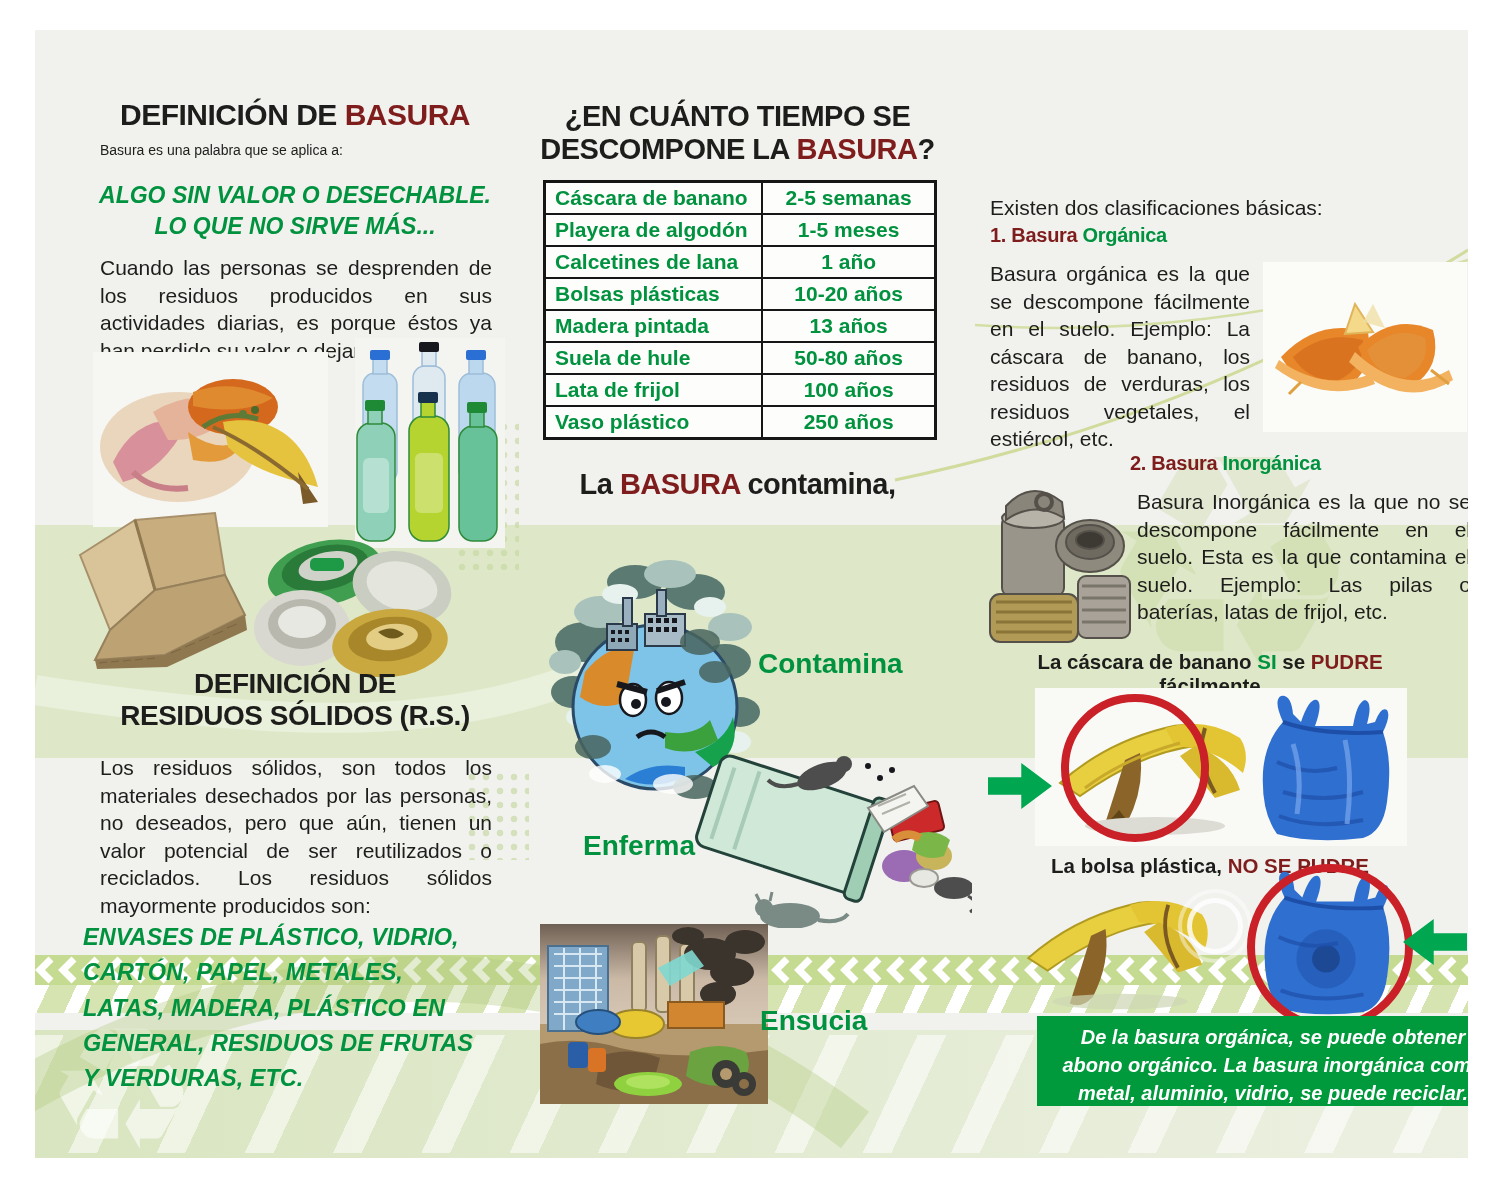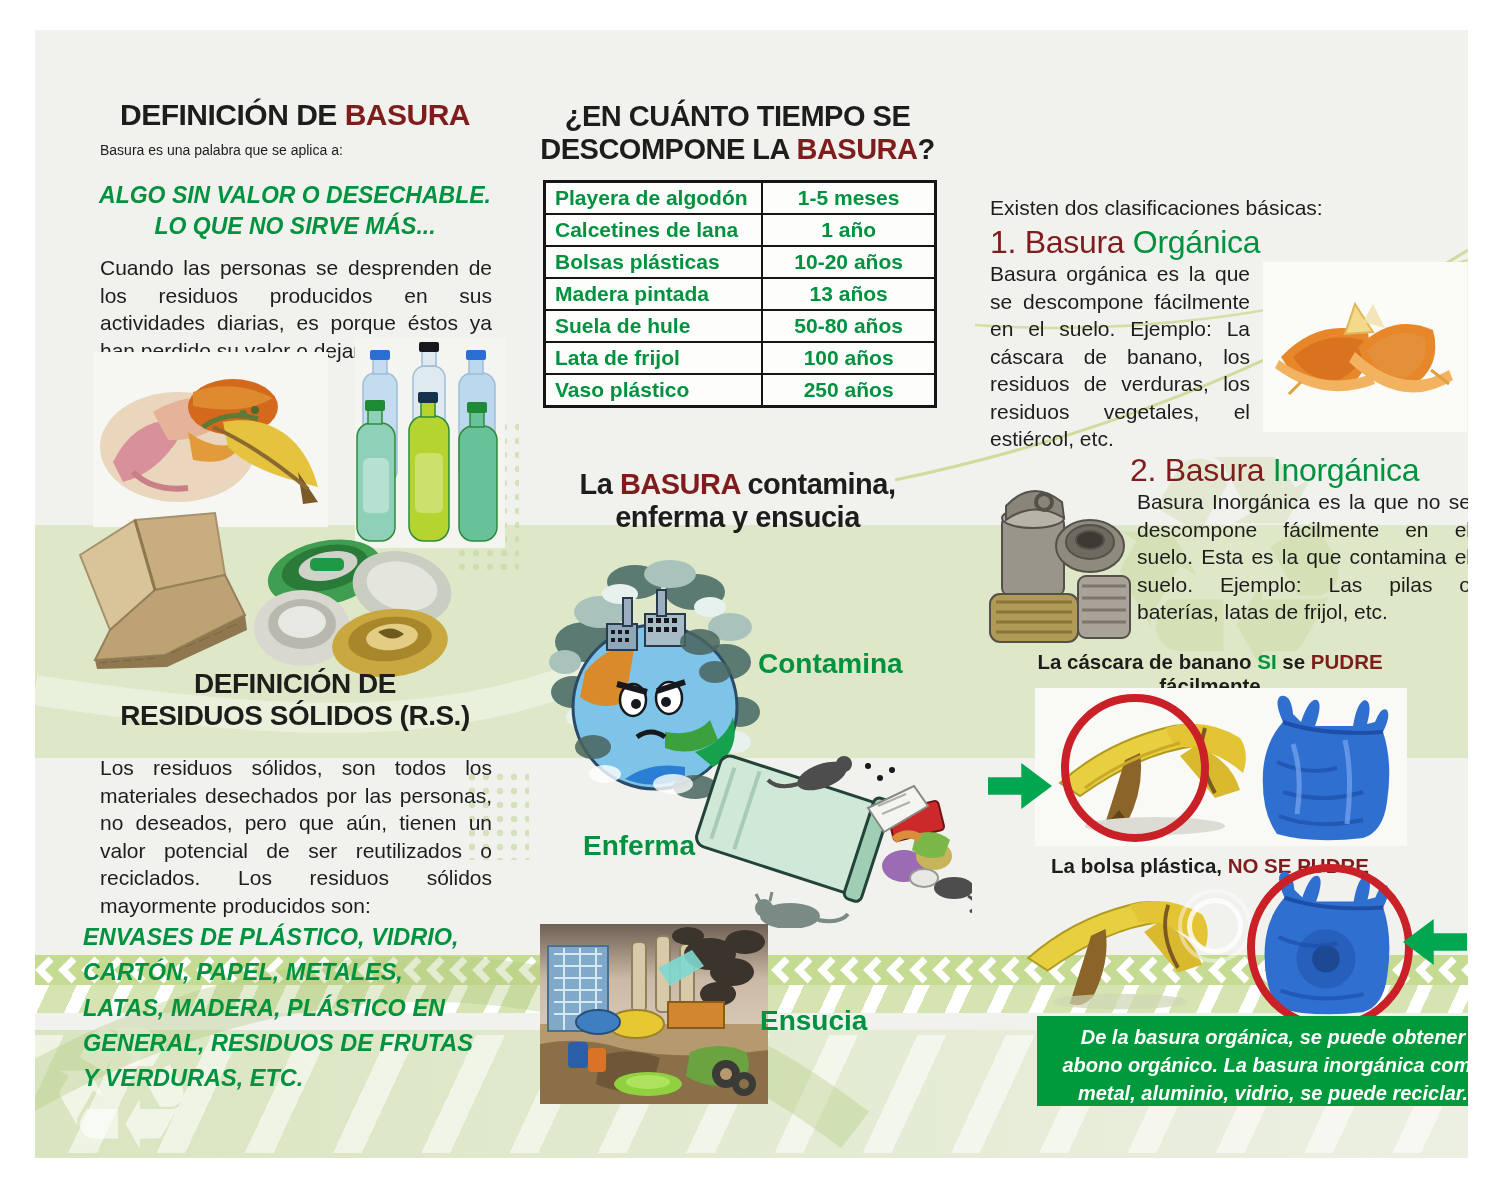--- a/index.html
+++ b/index.html
@@ -25,21 +25,21 @@
   
   .h-big{font-weight:800;font-size:30px;letter-spacing:-.5px;line-height:1.15;text-align:center;}
   .red{color:#7f1d1d;}
   .grn{color:#00923f;}
   .body-txt{font-size:21px;line-height:1.31;text-align:justify;}
   .quote{font-weight:800;font-style:italic;font-size:23px;line-height:1.35;color:#00923f;
          text-align:center;white-space:pre-line;}
   .list-green{font-weight:800;font-style:italic;font-size:23.5px;line-height:1.5;color:#00923f;
          text-align:left;white-space:pre-line;}
   .label-green{font-weight:800;font-size:28px;color:#00923f;}
-  .sect-head{font-weight:400;font-size:32px;letter-spacing:-.3px;}
+  .sect-head{font-weight:700;font-size:20px;letter-spacing:-.3px;}
   .caption{font-weight:800;font-size:20.5px;text-align:center;}
   .pre{white-space:pre-line;}
   
   .tbl{border:3px solid #161616;background:#fdfdfb;}
   .tbl-row{display:flex;border-top:2px solid #161616;height:30px;align-items:center;}
   .tbl-row:first-child{border-top:none;}
   .tbl-item{width:56%;border-right:2px solid #161616;padding:0 0 0 9px;box-sizing:border-box;
             font-weight:800;font-size:21px;color:#00923f;height:100%;display:flex;align-items:center;}
   .tbl-time{width:44%;text-align:center;font-weight:800;font-size:21px;color:#00923f;}
   
@@ -173,20 +173,24 @@
 GENERAL, RESIDUOS DE FRUTAS
 Y VERDURAS, ETC.</div>
 
   <div class="abs h-big" style="left:505px;top:70px;width:395px;font-size:29px;">
     <span>¿EN CUÁNTO TIEMPO SE</span><br>
     <span>DESCOMPONE LA </span><span class="red">BASURA</span><span>?</span>
   </div>
 
   <div class="abs tbl" style="left:508px;top:150px;width:388px;">
     <div class="tbl-row">
+          <div class="tbl-item">Cáscara de banano</div>
+          <div class="tbl-time">2-5 semanas</div>
+        </div>
+    <div class="tbl-row">
           <div class="tbl-item">Playera de algodón</div>
           <div class="tbl-time">1-5 meses</div>
         </div>
     <div class="tbl-row">
           <div class="tbl-item">Calcetines de lana</div>
           <div class="tbl-time">1 año</div>
         </div>
     <div class="tbl-row">
           <div class="tbl-item">Bolsas plásticas</div>
           <div class="tbl-time">10-20 años</div>
@@ -204,21 +208,20 @@
           <div class="tbl-time">100 años</div>
         </div>
     <div class="tbl-row">
           <div class="tbl-item">Vaso plástico</div>
           <div class="tbl-time">250 años</div>
         </div>
   </div>
 
   <div class="abs h-big" style="left:505px;top:438px;width:395px;font-size:29px;">
     <span>La </span><span class="red">BASURA</span><span> contamina,</span><br>
-    <span>enferma y ensucia</span>
   </div>
 
   <svg class="abs" style="left:510px;top:522px;" width="220" height="250" viewBox="0 0 220 250">
     <g fill="#5b7a72">
       <ellipse cx="40" cy="90" rx="30" ry="20"></ellipse>
           <ellipse cx="28" cy="140" rx="22" ry="16"></ellipse>
       <ellipse cx="180" cy="110" rx="26" ry="18"></ellipse>
           <ellipse cx="195" cy="160" rx="20" ry="15"></ellipse>
       <ellipse cx="90" cy="30" rx="28" ry="17"></ellipse>
           <ellipse cx="150" cy="40" rx="30" ry="18"></ellipse>

